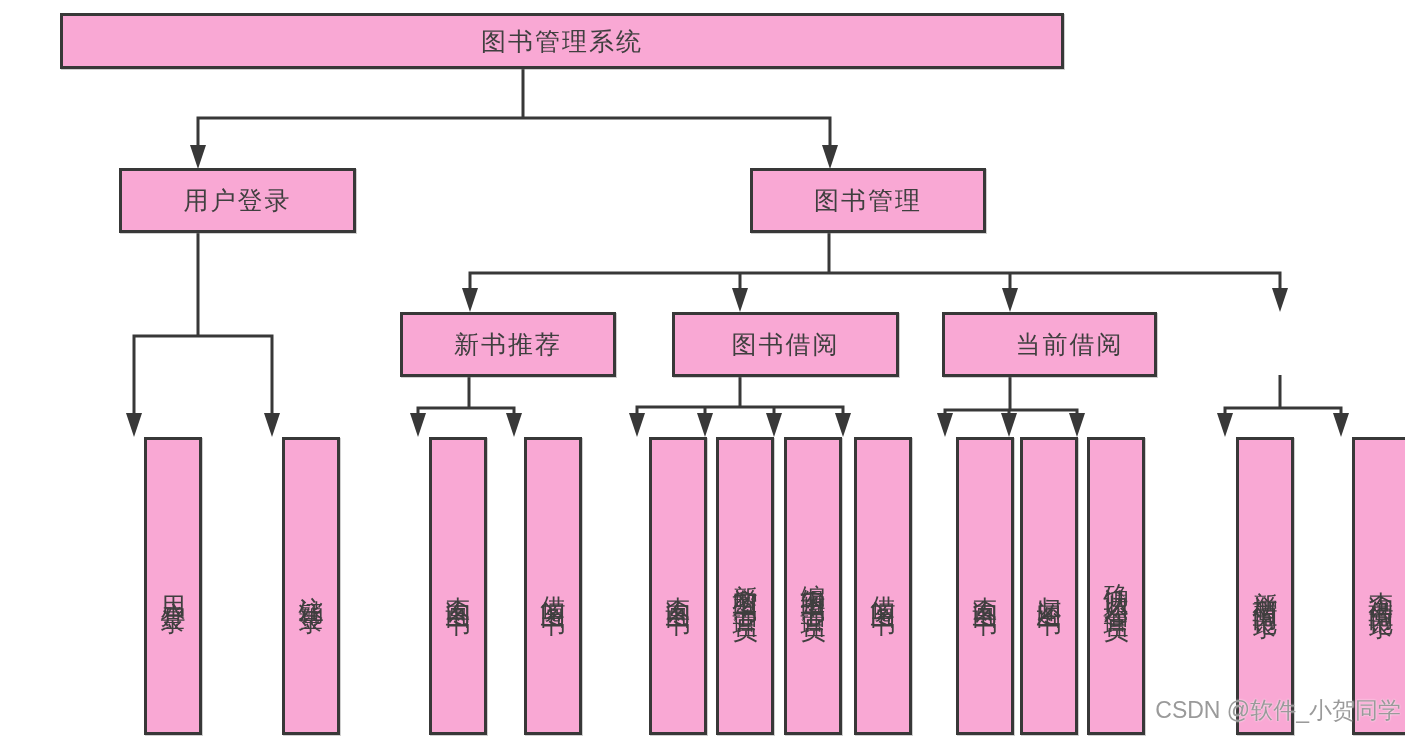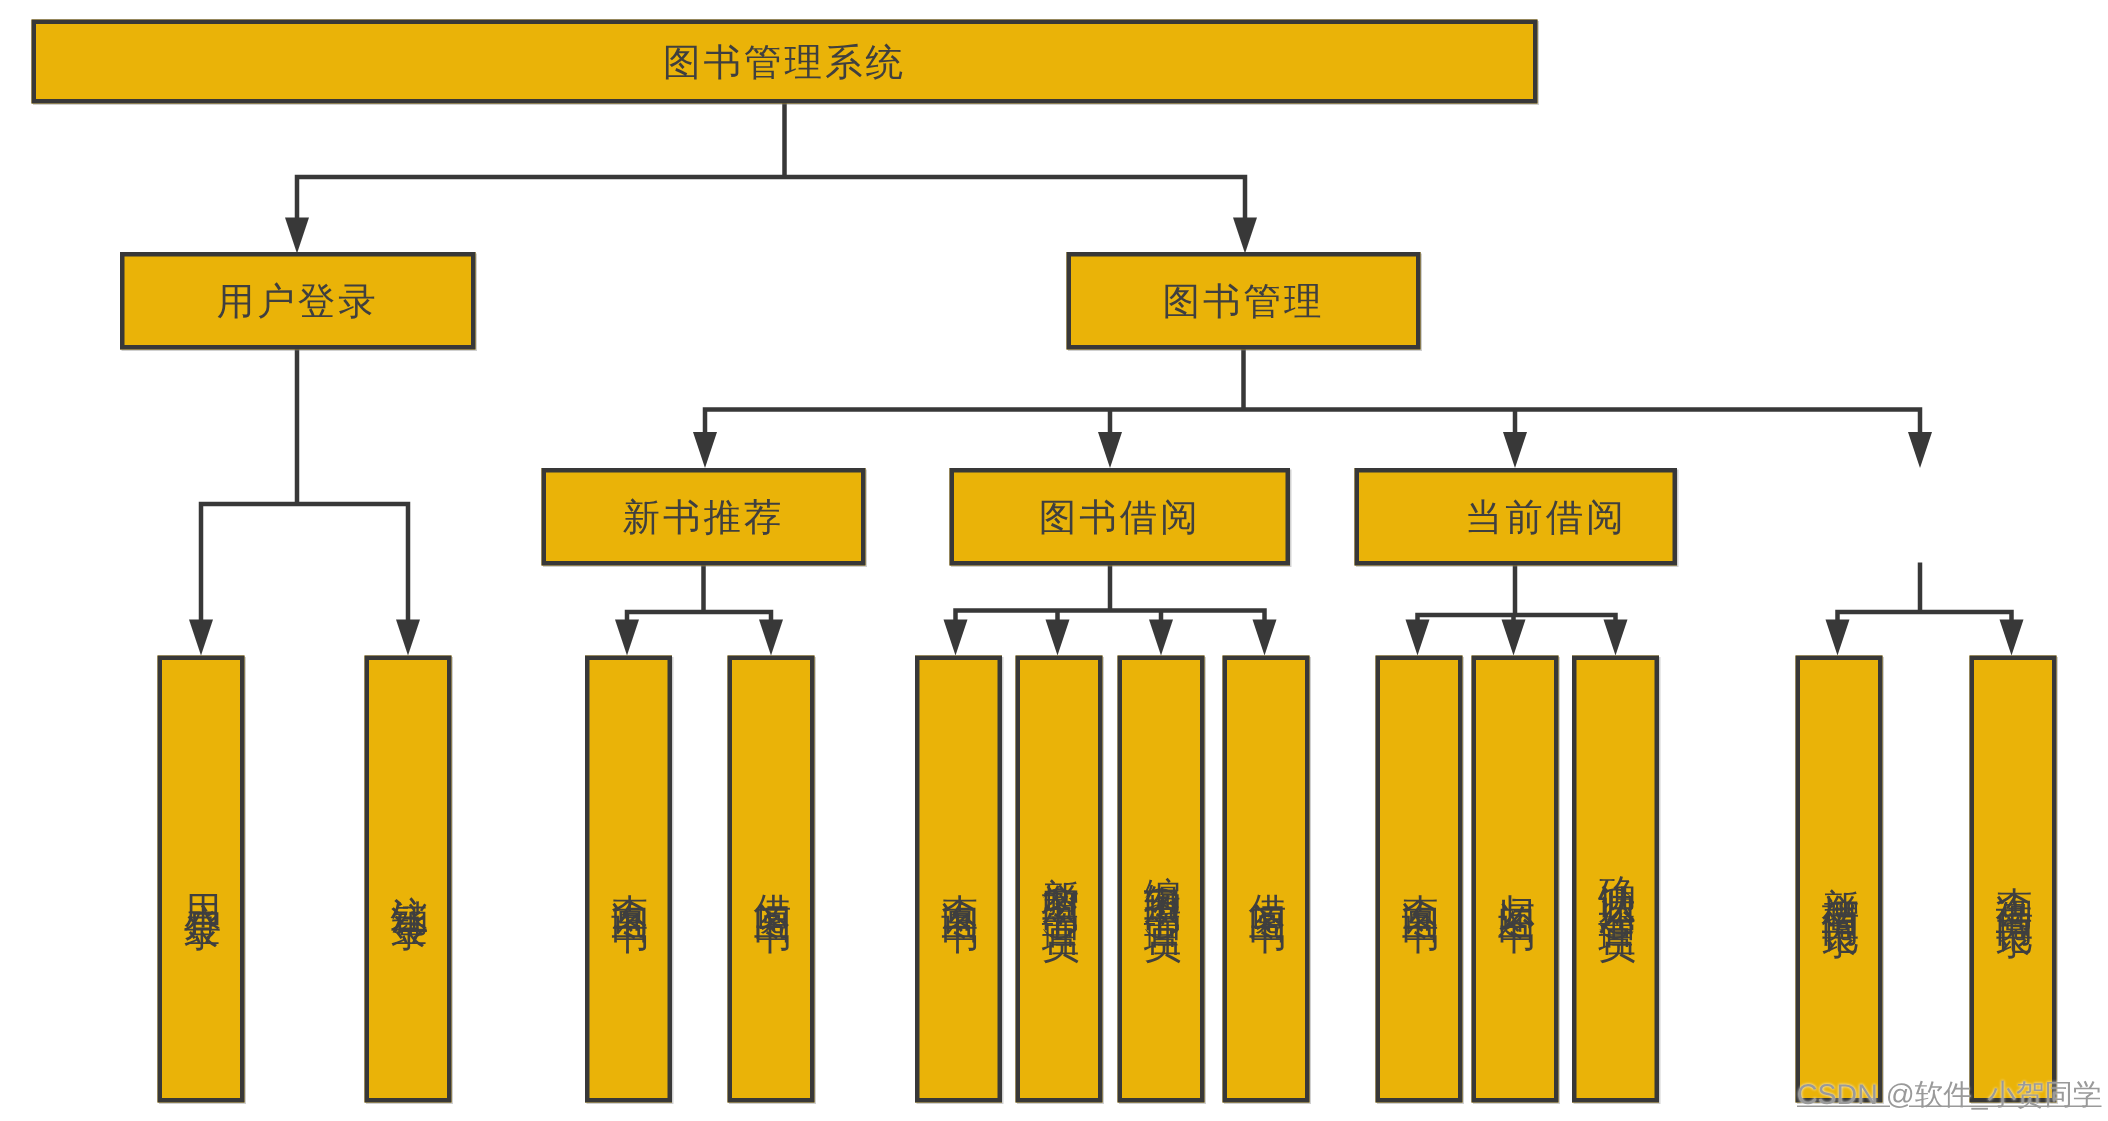--- a/index.html
+++ b/index.html
@@ -27,26 +27,27 @@
     stroke-width: 3;
   }
   .connectors polygon {
     fill: #383838;
     stroke: none;
   }
   .node {
     position: absolute;
     box-sizing: border-box;
     border: 3px solid #383838;
-    background: #eab308;
+    background: #f9a8d4;
     display: flex;
     align-items: center;
     justify-content: center;
     color: #3f3f3f;
     box-shadow: 1px 1px 0 rgba(120,120,120,0.35);
+    margin-left: 39px;
   }
   .h-node {
     font-size: 25px;
     letter-spacing: 2px;
     white-space: nowrap;
   }
   .v-node span {
     writing-mode: vertical-rl;
     text-orientation: mixed;
     font-size: 25px;
@@ -72,26 +73,25 @@
   .n-b3 { left: 745px; }
   .n-b4 { left: 815px; }
   .n-c1 { left: 917px; }
   .n-c2 { left: 981px; }
   .n-c3 { left: 1048px; }
   .n-d1 { left: 1197px; }
   .n-d2 { left: 1313px; }
   .watermark {
     position: absolute;
     right: 4px;
-    bottom: 4px;
-    font-size: 19px;
+    bottom: 21px;
+    font-size: 23px;
     color: #9a9a9a;
     text-shadow: 0 0 2px #ffffff;
     white-space: nowrap;
-    text-decoration: underline;
   }
 </style>
 </head>
 <body>
 
 <div class="stage">
 
   <svg class="connectors" viewBox="0 0 1405 747">
     <g>
       <path d="M523 66 V118 M198 147 V118 H830 V147"></path>

